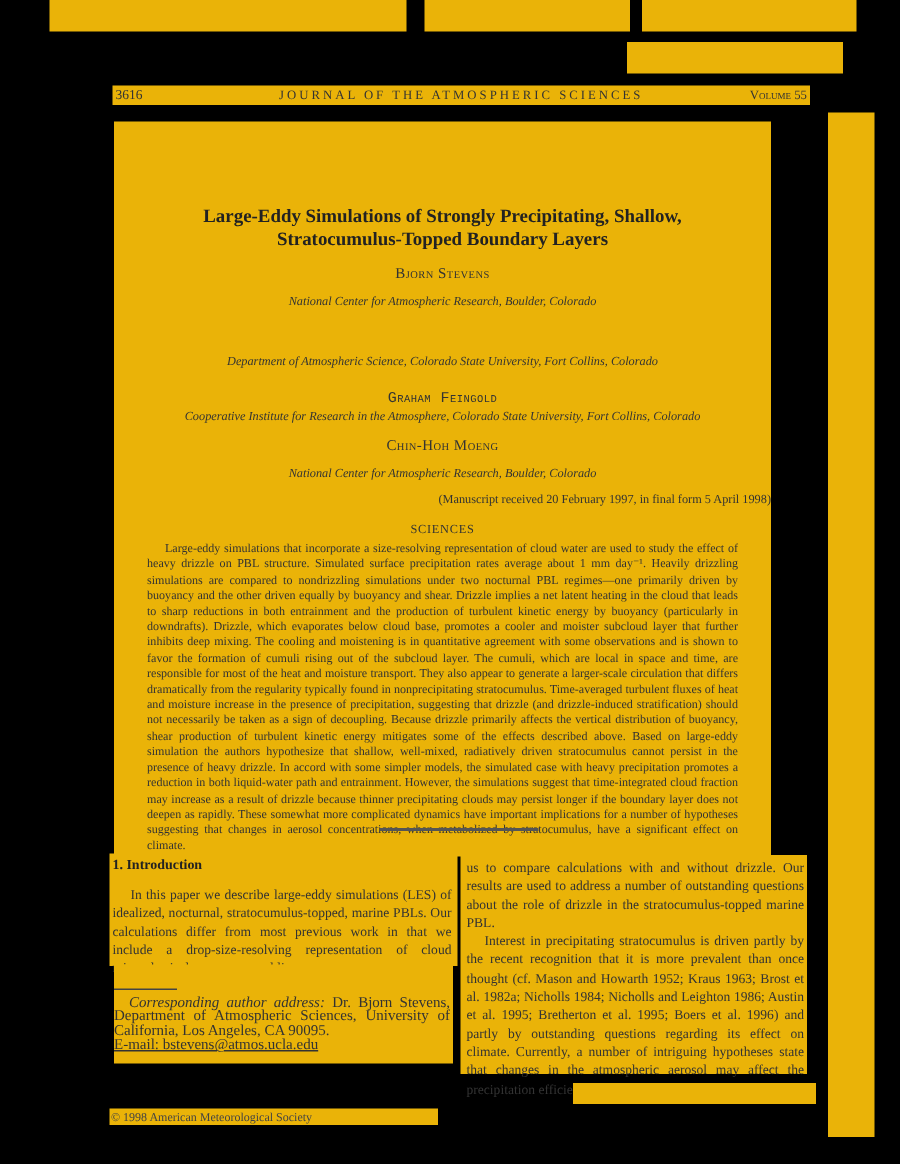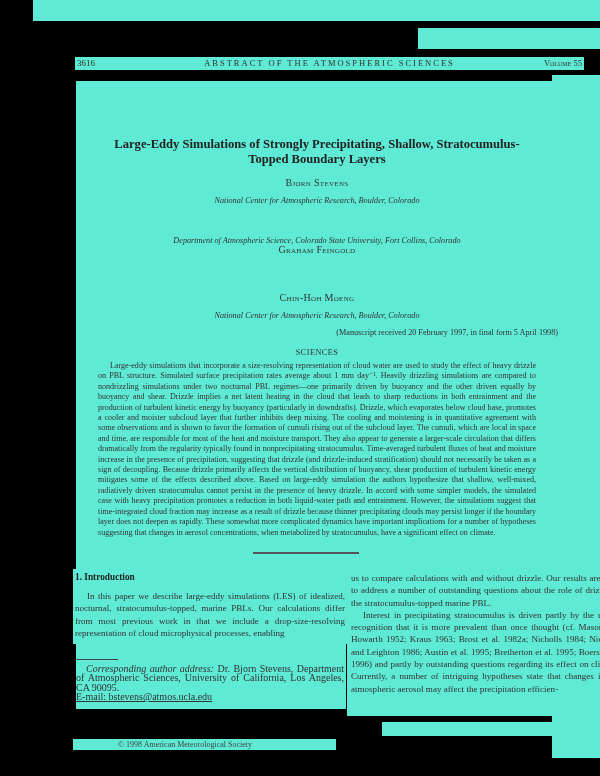--- a/index.html
+++ b/index.html
@@ -1,18 +1,18 @@
 <!DOCTYPE html>
 <html><head>
 <meta charset="utf-8">
 <style>
   html,body{margin:0;padding:0;}
   body{width:600px;height:776px;background:#000;position:relative;overflow:hidden;
        font-family:"Liberation Serif","DejaVu Serif",serif;color:#222;}
-  .blk{position:absolute;background:#5eead4;padding-left:44px;}
+  .blk{position:absolute;background:#eab308;}
   .abs{position:absolute;}
   .hdr{font-size:9px;line-height:13px;color:#333;}
   .hdr .pg{position:absolute;left:2px;top:0;}
   .hdr .jn{position:absolute;left:0;right:0;top:0;text-align:center;letter-spacing:2px;font-size:8.5px;}
   .hdr .vol{position:absolute;right:2px;top:0;font-variant:small-caps;font-size:8.5px;}
   .title{position:absolute;left:20px;right:20px;top:56px;text-align:center;font-weight:bold;font-size:12.6px;line-height:15px;color:#222;}
   .author{position:absolute;left:0;right:0;text-align:center;font-variant:small-caps;font-size:10px;color:#333;letter-spacing:.3px;}
   .affil{position:absolute;left:0;right:0;text-align:center;font-style:italic;font-size:8.2px;color:#333;}
   .received{position:absolute;left:0;right:0;text-align:right;font-size:8.2px;color:#333;}
   .abshead{position:absolute;left:0;right:0;text-align:center;font-size:8.2px;letter-spacing:.5px;color:#333;}
@@ -29,35 +29,36 @@
 </head>
 <body>
 
 <div class="blk" style="left:33px;top:0;width:238px;height:21px;"></div>
 <div class="blk" style="left:283px;top:0;width:137px;height:21px;"></div>
 <div class="blk" style="left:428px;top:0;width:143px;height:21px;"></div>
 <div class="blk" style="left:418px;top:28px;width:144px;height:21px;"></div>
 
 <div class="blk hdr" style="left:75px;top:57px;width:465px;height:13px;">
   <span class="pg">3616</span>
-  <span class="jn">ABSTRACT OF THE ATMOSPHERIC SCIENCES</span>
+  <span class="jn">JOURNAL OF THE ATMOSPHERIC SCIENCES</span>
   <span class="vol">Volume 55</span>
 </div>
 
 <div class="blk" style="left:552px;top:75px;width:31px;height:683px;"></div>
 
 <div class="blk" style="left:76px;top:81px;width:438px;height:490px;">
   <div class="title">Large-Eddy Simulations of Strongly Precipitating, Shallow, Stratocumulus-Topped Boundary Layers</div>
 
   <div class="author" style="top:96px;">Bjorn Stevens</div>
   <div class="affil" style="top:115px;">National Center for Atmospheric Research, Boulder, Colorado</div>
 
   <div class="affil" style="top:155px;">Department of Atmospheric Science, Colorado State University, Fort Collins, Colorado</div>
 
-  <div class="author" style="top:163px;">Graham Feingold</div>
+  <div class="author" style="top:180px;font-family:Liberation Mono, monospace;">Graham Feingold</div>
+  <div class="affil" style="top:192px;">Cooperative Institute for Research in the Atmosphere, Colorado State University, Fort Collins, Colorado</div>
 
   <div class="author" style="top:211px;">Chin-Hoh Moeng</div>
   <div class="affil" style="top:230px;">National Center for Atmospheric Research, Boulder, Colorado</div>
 
   <div class="received" style="top:247px;">(Manuscript received 20 February 1997, in final form 5 April 1998)</div>
 
   <div class="abshead" style="top:267px;">SCIENCES</div>
 
   <div class="abstract" style="top:280px;">Large-eddy simulations that incorporate a size-resolving representation of cloud water are used to study the effect of heavy drizzle on PBL structure. Simulated surface precipitation rates average about 1 mm day⁻¹. Heavily drizzling simulations are compared to nondrizzling simulations under two nocturnal PBL regimes—one primarily driven by buoyancy and the other driven equally by buoyancy and shear. Drizzle implies a net latent heating in the cloud that leads to sharp reductions in both entrainment and the production of turbulent kinetic energy by buoyancy (particularly in downdrafts). Drizzle, which evaporates below cloud base, promotes a cooler and moister subcloud layer that further inhibits deep mixing. The cooling and moistening is in quantitative agreement with some observations and is shown to favor the formation of cumuli rising out of the subcloud layer. The cumuli, which are local in space and time, are responsible for most of the heat and moisture transport. They also appear to generate a larger-scale circulation that differs dramatically from the regularity typically found in nonprecipitating stratocumulus. Time-averaged turbulent fluxes of heat and moisture increase in the presence of precipitation, suggesting that drizzle (and drizzle-induced stratification) should not necessarily be taken as a sign of decoupling. Because drizzle primarily affects the vertical distribution of buoyancy, shear production of turbulent kinetic energy mitigates some of the effects described above. Based on large-eddy simulation the authors hypothesize that shallow, well-mixed, radiatively driven stratocumulus cannot persist in the presence of heavy drizzle. In accord with some simpler models, the simulated case with heavy precipitation promotes a reduction in both liquid-water path and entrainment. However, the simulations suggest that time-integrated cloud fraction may increase as a result of drizzle because thinner precipitating clouds may persist longer if the boundary layer does not deepen as rapidly. These somewhat more complicated dynamics have important implications for a number of hypotheses suggesting that changes in aerosol concentrations, when metabolized by stratocumulus, have a significant effect on climate.</div>
 
@@ -75,21 +76,21 @@
   <div class="rule" style="left:0;width:42px;top:16px;height:1px;background:#444;"></div>
   <div class="abs fn" style="left:0;right:2px;top:21px;">
     <div style="text-indent:10px;">
       <i>Corresponding author address:</i>
       <span>Dr. Bjorn Stevens, Department of Atmospheric Sciences, University of California, Los Angeles, CA 90095.</span>
     </div>
     <div style="text-decoration:underline;">E-mail: bstevens@atmos.ucla.edu</div>
   </div>
 </div>
 
-<div class="blk" style="left:307px;top:570px;width:231px;height:146px;margin-left:40px;">
+<div class="blk" style="left:307px;top:570px;width:231px;height:146px;">
   <div class="abs col" style="left:4px;right:2px;top:2px;">
     <p>us to compare calculations with and without drizzle. Our results are used to address a number of outstanding questions about the role of drizzle in the stratocumulus-topped marine PBL.</p>
     <p class="ind">Interest in precipitating stratocumulus is driven partly by the recent recognition that it is more prevalent than once thought (cf. Mason and Howarth 1952; Kraus 1963; Brost et al. 1982a; Nicholls 1984; Nicholls and Leighton 1986; Austin et al. 1995; Bretherton et al. 1995; Boers et al. 1996) and partly by outstanding questions regarding its effect on climate. Currently, a number of intriguing hypotheses state that changes in the atmospheric aerosol may affect the precipitation efficien-</p>
   </div>
 </div>
 
 <div class="blk copy" style="left:73px;top:727px;width:219px;height:11px;margin-top:12px;">
   <span style="padding-left:1px;">© 1998 American Meteorological Society</span>
 </div>
 

